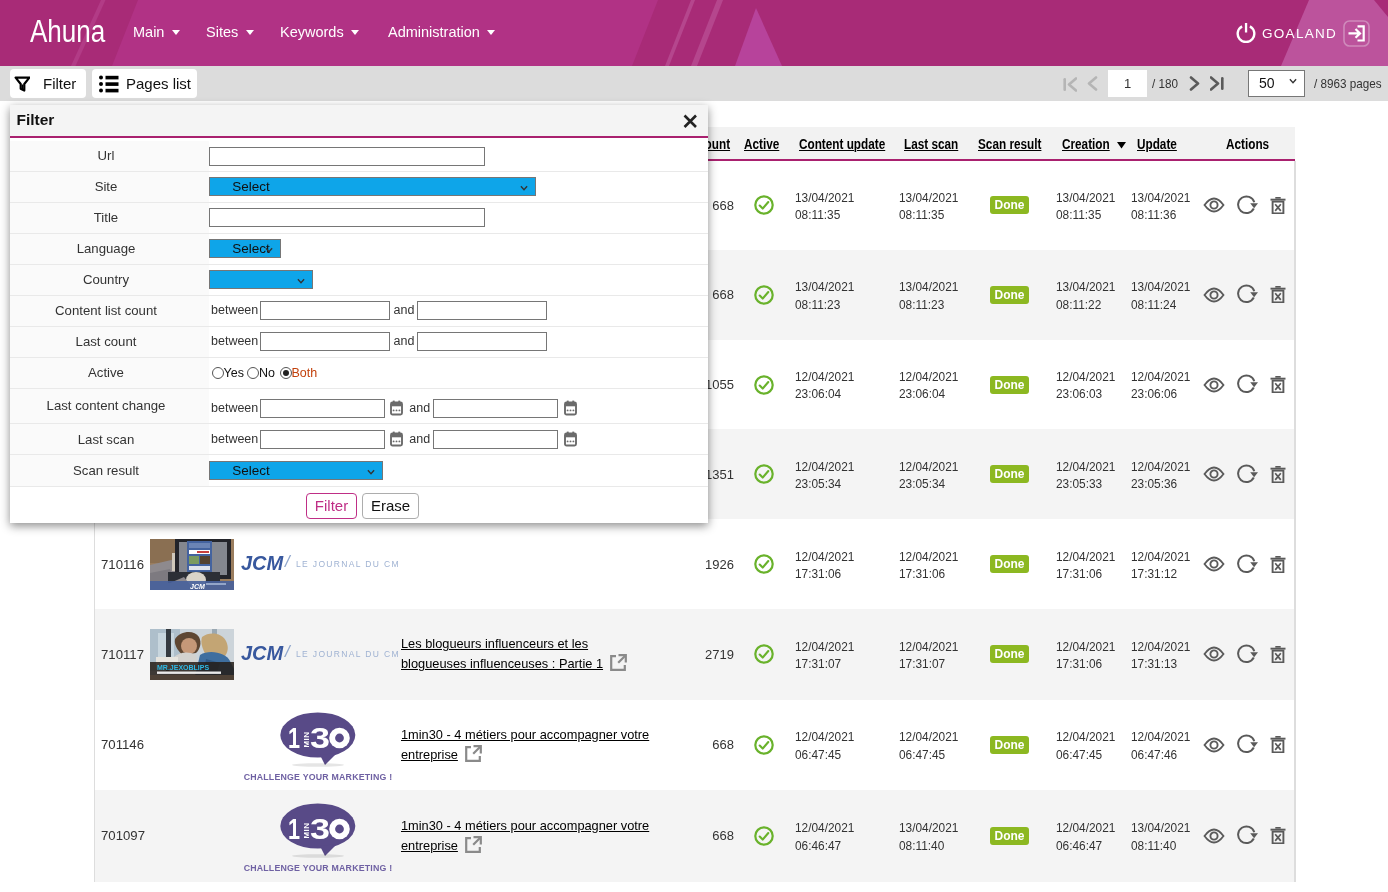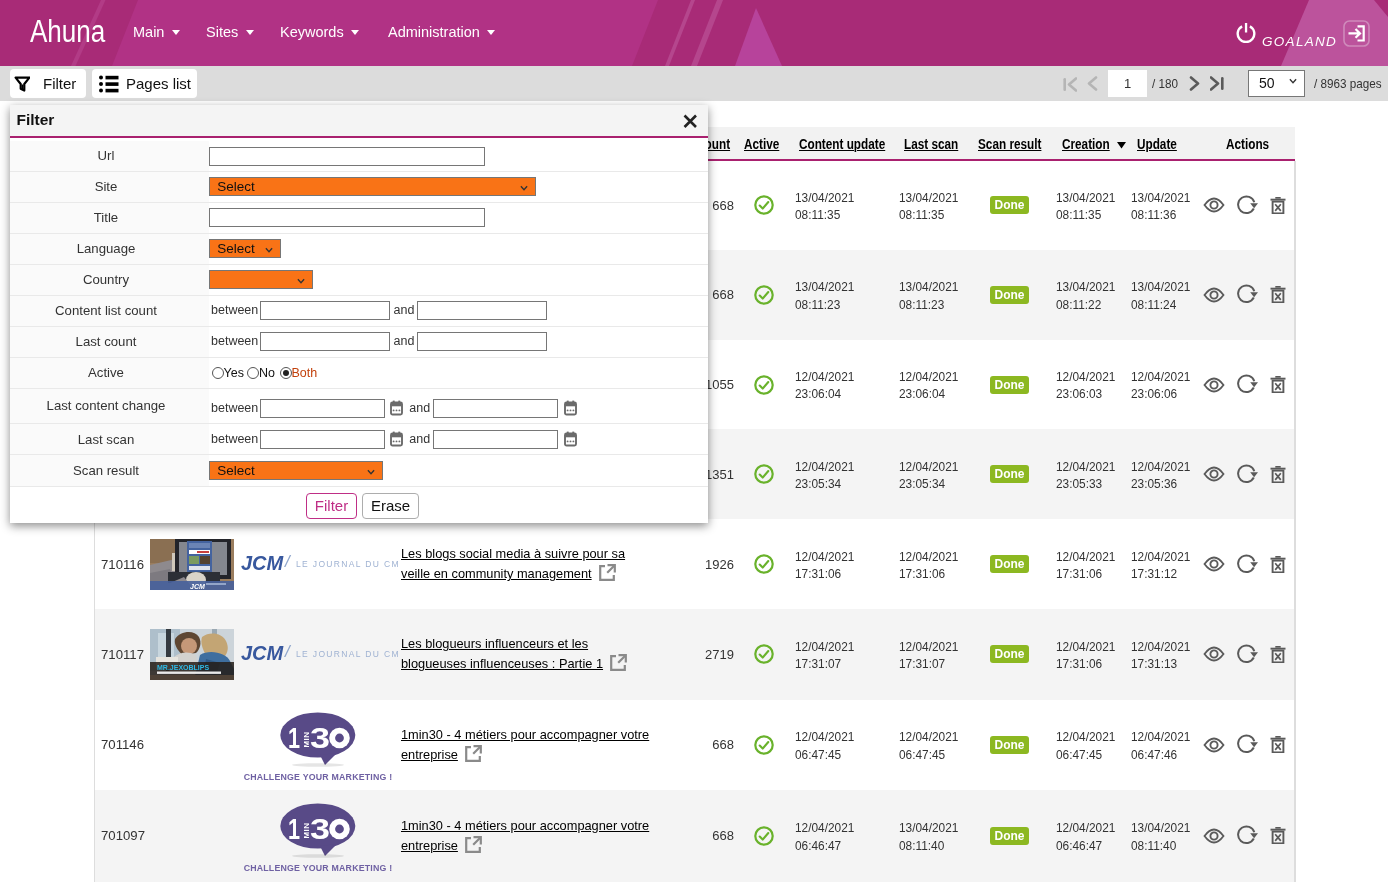--- a/index.html
+++ b/index.html
@@ -28,21 +28,21 @@
 .done{position:absolute;width:39px;height:18px;background:#8cb821;border-radius:3px;color:#fff;font-size:12px;font-weight:bold;text-align:center;line-height:18px;}
 .rowbg{left:94px;width:1201px;background:#f4f4f4;}
 
 .modal{left:10px;top:105px;width:698px;height:418px;background:#fff;box-shadow:0 3px 9px rgba(0,0,0,.45);}
 .mtitle{position:absolute;left:0;top:0;width:698px;height:33px;background:#f4f4f4;border-bottom:2.5px solid #a9216f;}
 .mtitle span{position:absolute;left:6.5px;top:6px;font-size:15.5px;font-weight:bold;color:#111;}
 .mrow{position:absolute;left:0;width:698px;border-bottom:1px solid #e9e9e9;}
 .mlabel{position:absolute;width:192px;text-align:center;font-size:13.2px;color:#333;white-space:nowrap;}
 .mlab2{position:absolute;left:0;top:35.5px;bottom:36.5px;width:199px;background:#fafafa;}
 .inp{position:absolute;border:1px solid #767676;background:#fff;height:19px;}
-.sel{position:absolute;border:1px solid #767676;background:#f97316;height:19px;font-size:13.5px;color:#111;line-height:17px;padding-left:7px;}
+.sel{position:absolute;border:1px solid #767676;background:#0ea5e9;height:19px;font-size:13.5px;color:#111;line-height:17px;padding-left:22px;}
 .selc{position:absolute;right:7px;top:6px;width:8px;height:8px;}
 .mtext{position:absolute;font-size:12.5px;color:#333;}
 .radio{position:absolute;width:12px;height:12px;border:1px solid #555;border-radius:50%;background:#fff;}
 .radio.on::after{content:"";position:absolute;left:2px;top:2px;width:6px;height:6px;background:#222;border-radius:50%;}
 .fbtn{position:absolute;height:26px;border-radius:4px;font-size:15px;text-align:center;background:#fff;}
 </style></head>
 <body>
 <div class="app">
 <div class="abs hdr">
       <svg class="abs" style="left:0;top:0;" width="1388" height="66" viewBox="0 0 1388 66">
@@ -57,21 +57,21 @@
     </div>
     <div class="abs logo">Ahuna</div>
     <div class="abs nav" style="left:133px;">Main<span class="caret"></span></div>
     <div class="abs nav" style="left:206px;">Sites<span class="caret"></span></div>
     <div class="abs nav" style="left:280px;">Keywords<span class="caret"></span></div>
     <div class="abs nav" style="left:388px;">Administration<span class="caret"></span></div>
     <svg class="abs" style="left:1236px;top:23px;" width="20" height="20" viewBox="0 0 20 20">
       <path d="M 6.1 3.4 A 8.3 8.3 0 1 0 13.9 3.4" fill="none" stroke="#fff" stroke-width="2.4"></path>
       <rect x="8.9" y="0" width="2.3" height="9.5" fill="#fff"></rect>
     </svg>
-    <div class="abs goaland" style="left:1262px;top:34px;font-style:italic;">GOALAND</div>
+    <div class="abs goaland" style="left:1262px;top:26px;">GOALAND</div>
     <svg class="abs" style="left:1343px;top:20px;" width="27" height="27" viewBox="0 0 27 27">
       <rect x="1" y="1" width="25" height="25" rx="5.5" fill="none" stroke="#cf8abb" stroke-width="1.6"></rect>
       <path d="M5.5 13.4 H16.5 M12.5 9 L17 13.4 L12.5 17.8" fill="none" stroke="#fff" stroke-width="2.2"></path>
       <path d="M14.5 6.3 H20.7 V20.5 H14.5" fill="none" stroke="#fff" stroke-width="2.2"></path>
     </svg>
 <div class="abs tbar"></div>
     <div class="tbtn" style="left:10px;width:76px;padding-left:4px;gap:13px;">
       <svg class="abs" style="position:static" width="16" height="16" viewBox="0 0 16 16">
         <path d="M1.6 1.6 H15.4 L10.3 8 V14.6 L6.7 12.8 V8 Z" fill="none" stroke="#000" stroke-width="2.2" stroke-linejoin="round"></path>
         <rect x="7.6" y="8.5" width="1.8" height="5" fill="#000"></rect>
@@ -252,25 +252,20 @@
       <rect x="18" y="33" width="52" height="11" fill="#2c2f36"></rect>
       <ellipse cx="46" cy="41" rx="10" ry="8" fill="#d8d3c8"></ellipse>
       <polygon points="20,44 34,38 44,51 20,51" fill="#8e8a8e"></polygon>
       <rect x="0" y="42" width="84" height="9" fill="#47619b" opacity="0.9"></rect>
       <text x="40" y="49.5" font-size="7" fill="#fff" font-style="italic" font-weight="bold">JCM</text>
       <rect x="56" y="44" width="20" height="2" fill="#93a5c8"></rect>
     </svg>
     <div class="abs" style="left:241px;top:552.0px;font-size:20px;font-weight:bold;font-style:italic;color:#38589e;">JCM</div>
     <div class="abs" style="left:285px;top:551.5px;font-size:17px;color:#8fa6cc;font-style:italic;">/</div>
     <div class="abs" style="left:296px;top:558.5px;font-size:8.5px;color:#9fb2d2;letter-spacing:1.35px;white-space:nowrap;">LE JOURNAL DU CM</div>
-    <div class="abs ttl" style="left:401px;top:544.0px;"><u>Les blogs social media à suivre pour sa</u><br><u>veille en community management</u><svg style="vertical-align:-3px;margin-left:7px;" width="17" height="17" viewBox="0 0 17 17">
-        <path d="M6 2.2 H1.2 V15.8 H14.8 V11" fill="none" stroke="#8a8a8a" stroke-width="2.2"></path>
-        <path d="M8.5 1.2 H15.8 V8.5" fill="none" stroke="#8a8a8a" stroke-width="2.2"></path>
-        <path d="M15 2 L8.2 8.8" stroke="#8a8a8a" stroke-width="2.2"></path>
-      </svg></div>
     <div class="abs num" style="left:674px;top:556.5px;">1926</div>
     <svg class="abs" style="left:753.5px;top:554.0px;" width="20" height="20" viewBox="0 0 20 20">
       <circle cx="10" cy="10" r="8.7" fill="none" stroke="#69b22b" stroke-width="2.2"></circle>
       <path d="M5.7 10.6 L8.7 13.6 L14.3 7.0" fill="none" stroke="#69b22b" stroke-width="2.1" stroke-linecap="round" stroke-linejoin="round"></path>
     </svg>
     <div class="abs dt" style="left:795px;top:547.5px;">12/04/2021<br>17:31:06</div>
     <div class="abs dt" style="left:899px;top:547.5px;">12/04/2021<br>17:31:06</div>
     <div class="done" style="left:990px;top:555.0px;">Done</div>
     <div class="abs dt" style="left:1056px;top:547.5px;">12/04/2021<br>17:31:06</div>
     <div class="abs dt" style="left:1131px;top:547.5px;">12/04/2021<br>17:31:12</div>

